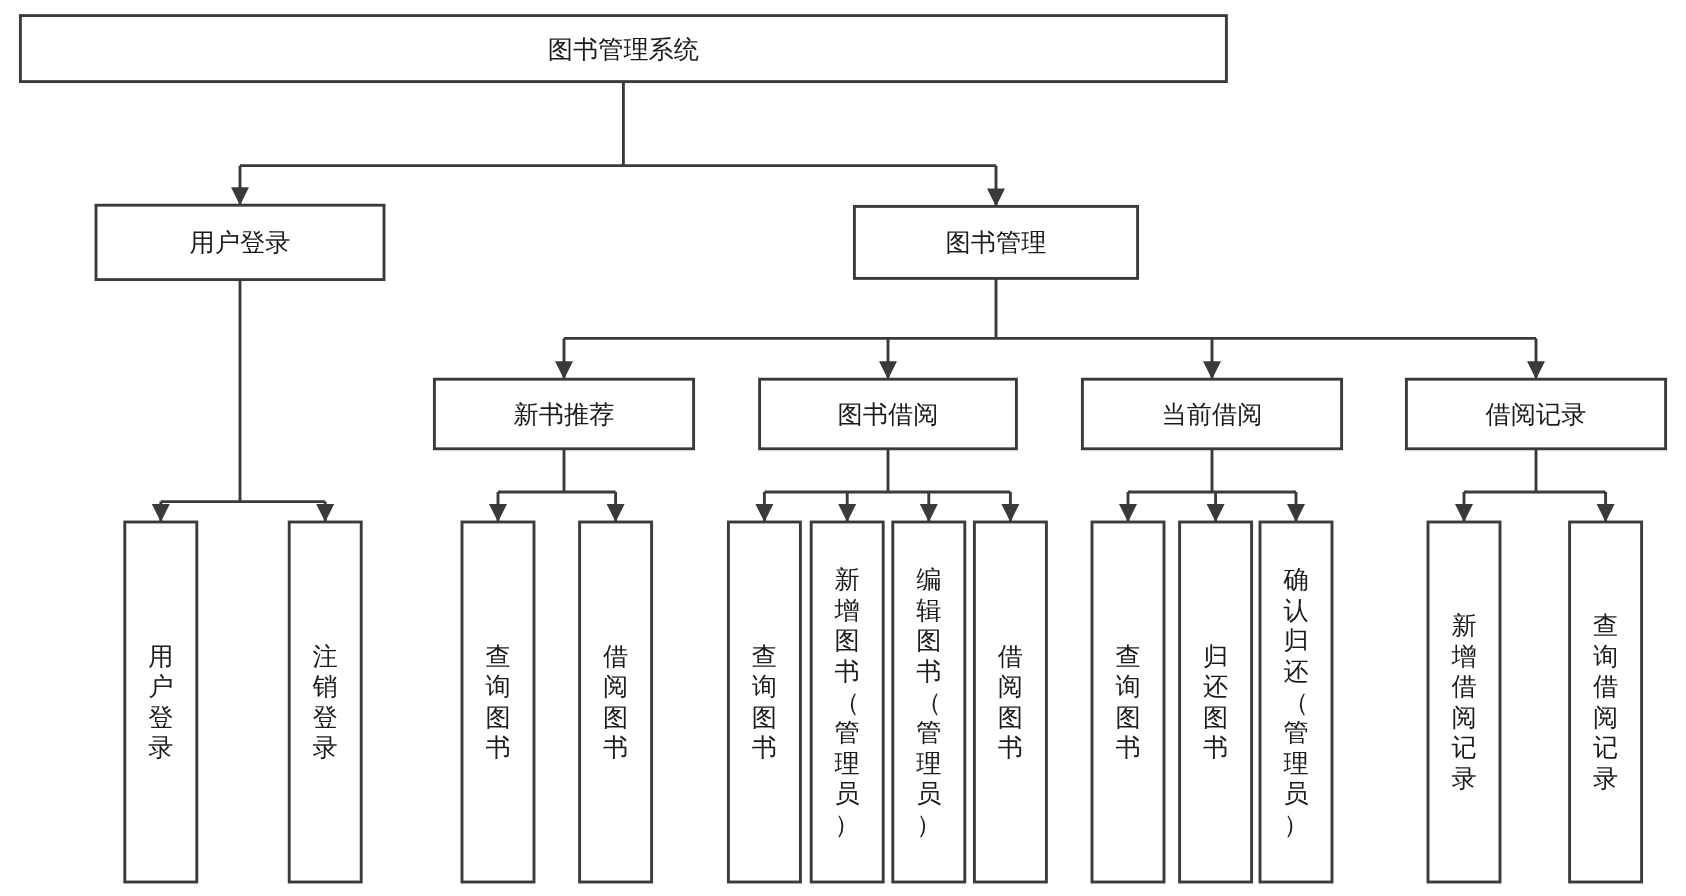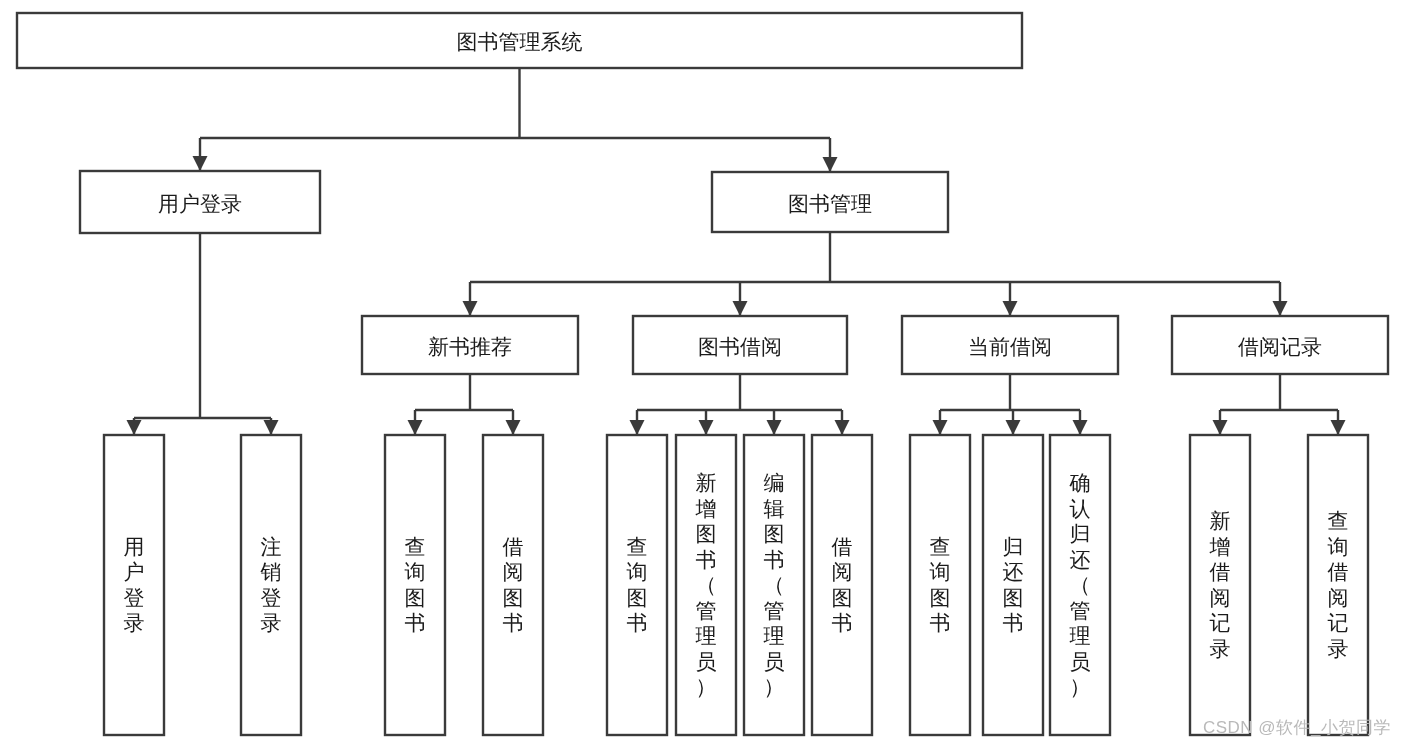--- a/index.html
+++ b/index.html
@@ -218,14 +218,13 @@
         <g>
           <rect x="1190" y="435" width="60" height="300" class="node-box"></rect>
           <text x="1220" class="node-label-v"><tspan x="1220" y="528.39">新</tspan><tspan x="1220" y="553.89">增</tspan><tspan x="1220" y="579.39">借</tspan><tspan x="1220" y="604.89">阅</tspan><tspan x="1220" y="630.39">记</tspan><tspan x="1220" y="655.89">录</tspan></text>
         </g>
         <g>
           <rect x="1308" y="435" width="60" height="300" class="node-box"></rect>
           <text x="1338" class="node-label-v"><tspan x="1338" y="528.39">查</tspan><tspan x="1338" y="553.89">询</tspan><tspan x="1338" y="579.39">借</tspan><tspan x="1338" y="604.89">阅</tspan><tspan x="1338" y="630.39">记</tspan><tspan x="1338" y="655.89">录</tspan></text>
         </g>
       </g>
   </svg>
-  <div class="watermark-text">CSDN @软件_小贺同学</div>
 </div>
 
 </body></html>

